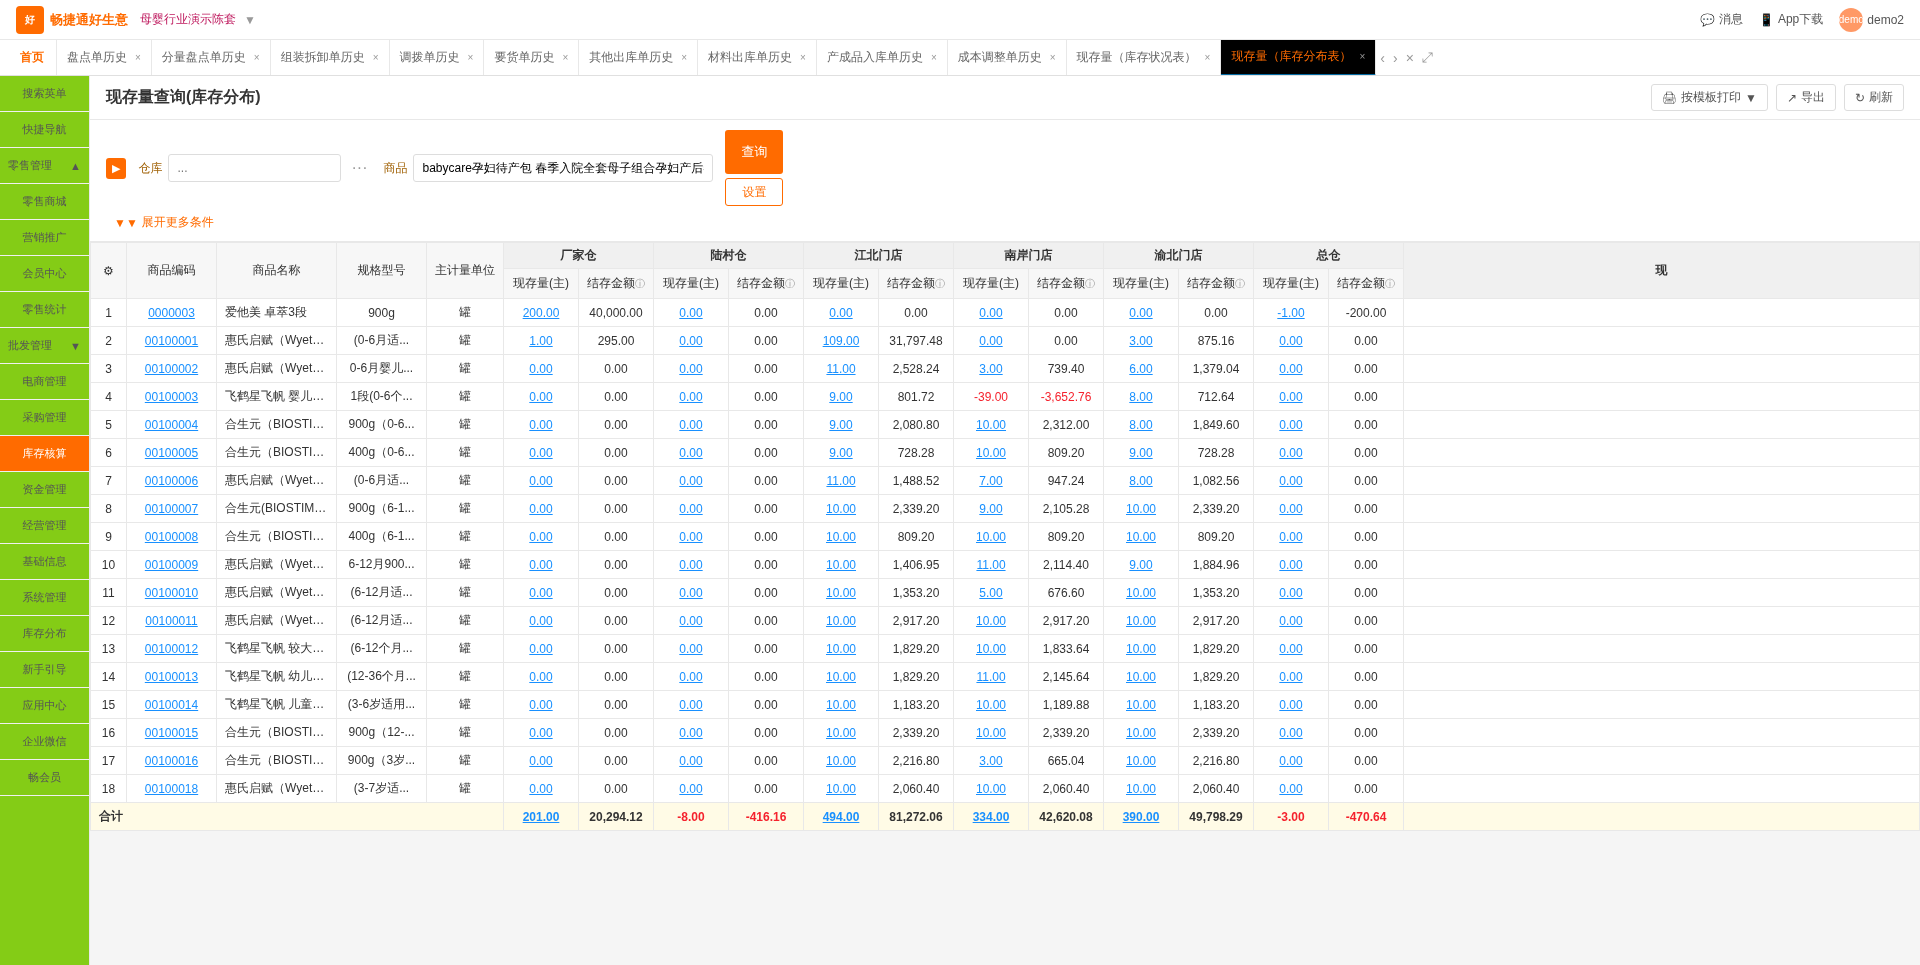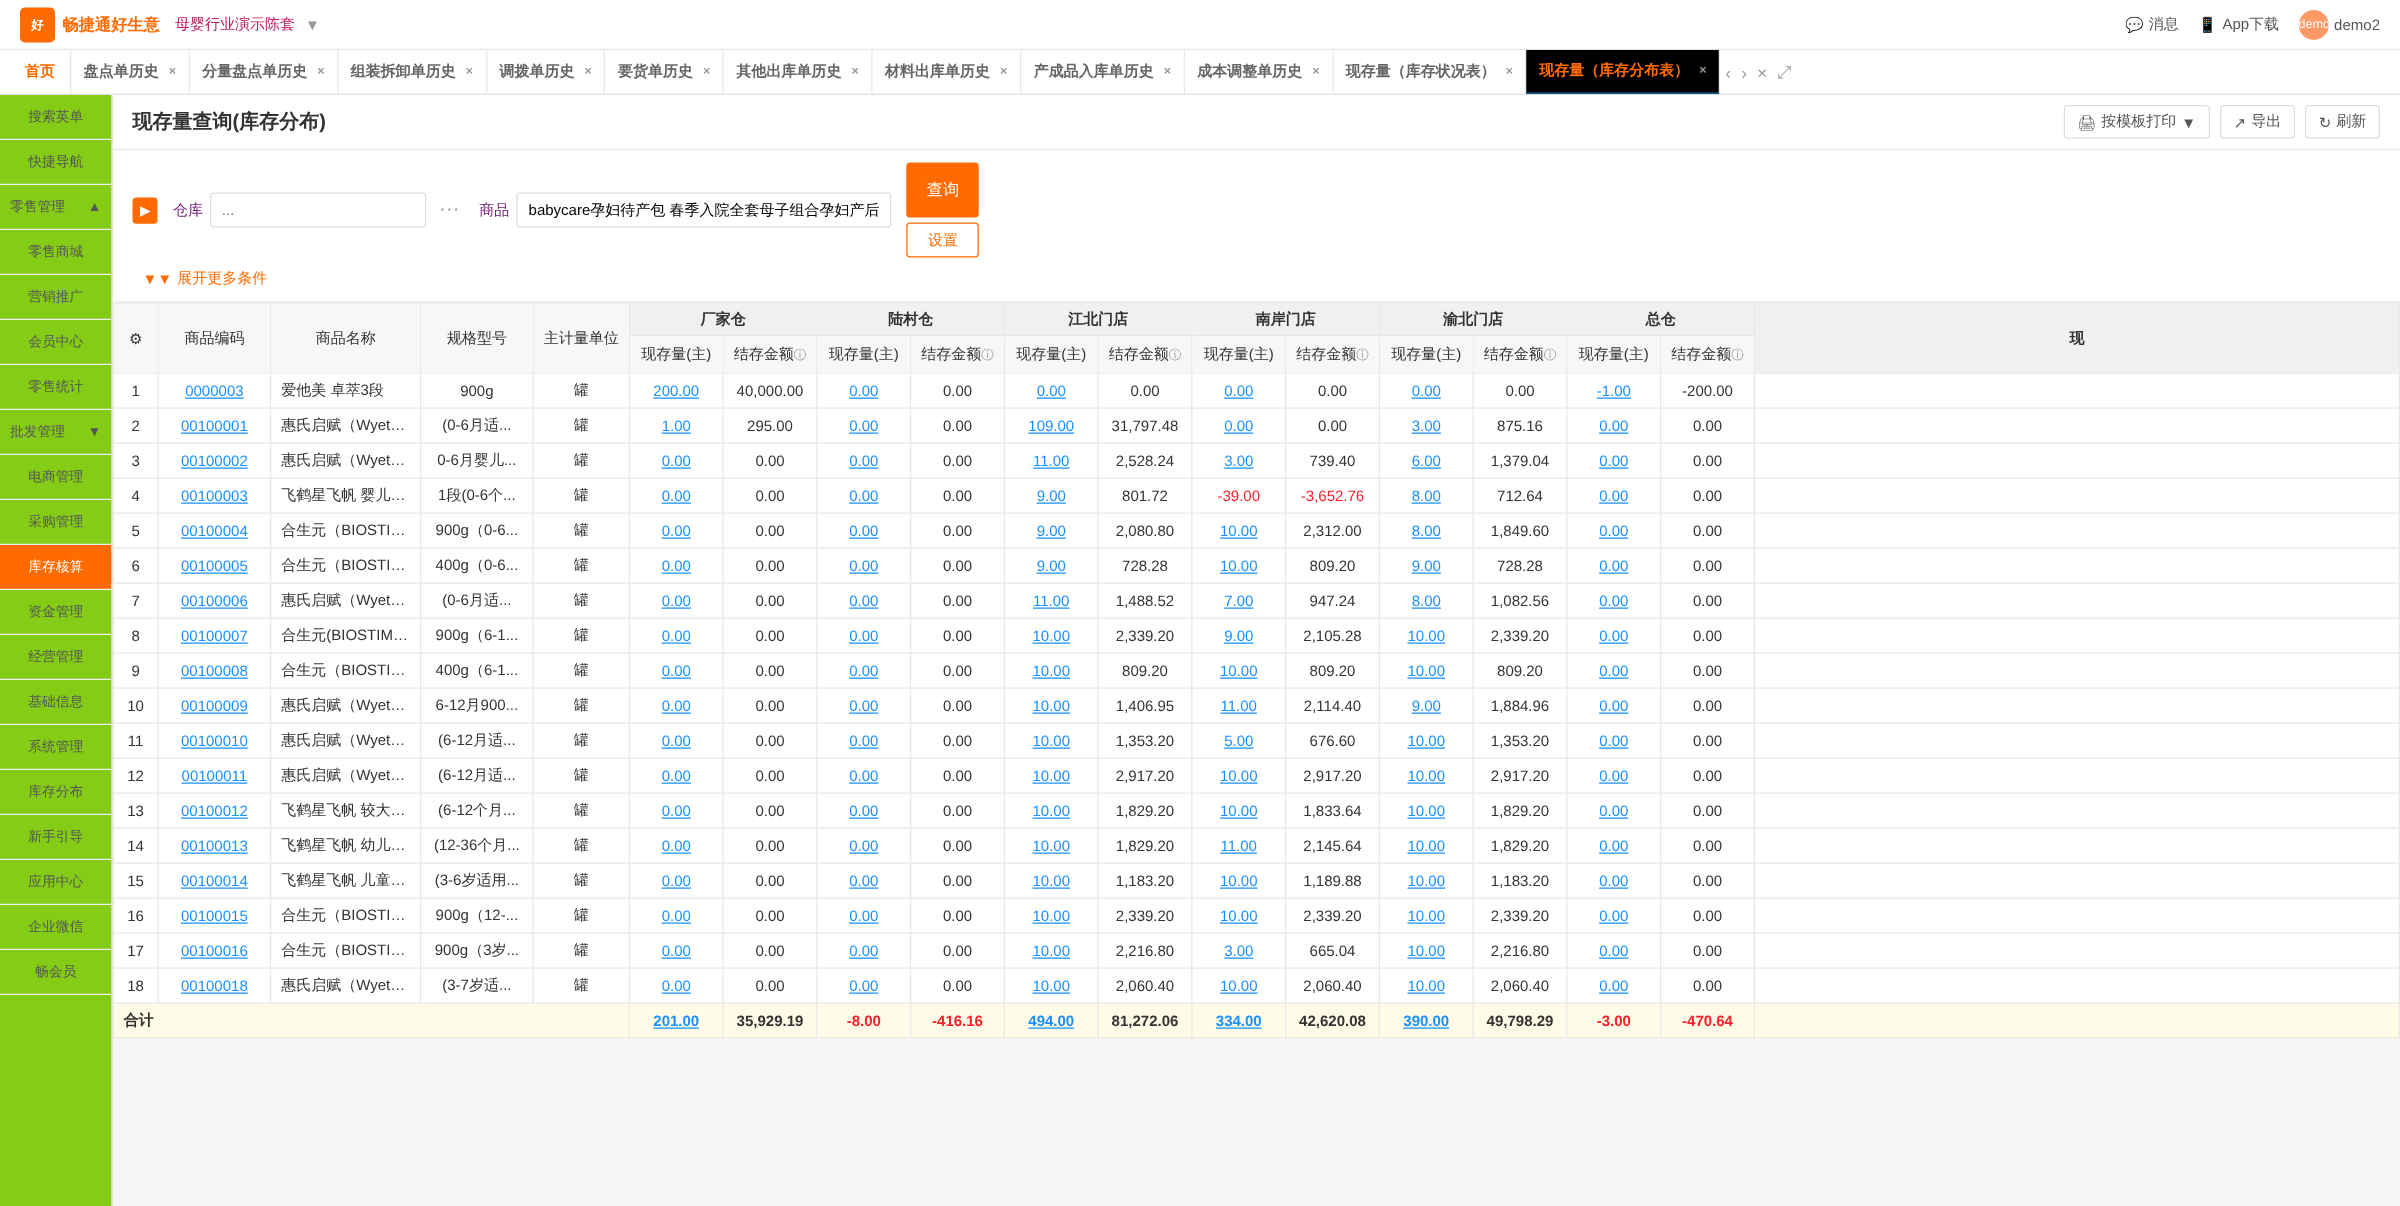--- a/index.html
+++ b/index.html
@@ -9,21 +9,21 @@
     .top-bar { background: #fff; height: 40px; display: flex; align-items: center; padding: 0 16px; border-bottom: 1px solid #e8e8e8; justify-content: space-between; }
     .top-bar-left { display: flex; align-items: center; gap: 8px; }
     .logo-area { display: flex; align-items: center; gap: 6px; color: #ff6b00; font-weight: bold; font-size: 13px; }
     .logo-icon { width: 28px; height: 28px; background: #ff6b00; border-radius: 4px; display: flex; align-items: center; justify-content: center; color: #fff; font-size: 10px; }
     .top-bar-right { display: flex; align-items: center; gap: 16px; color: #555; font-size: 12px; }
     .top-bar-right span { display: flex; align-items: center; gap: 4px; cursor: pointer; }
     .avatar { width: 24px; height: 24px; border-radius: 50%; background: #ccc; overflow: hidden; display: flex; align-items: center; justify-content: center; }
 
     
     .tab-bar { background: #fff; display: flex; align-items: center; padding: 0 8px; border-bottom: 1px solid #e0e0e0; height: 36px; overflow: hidden; }
-    .tab-item { display: flex; align-items: center; gap: 4px; padding: 0 10px; height: 36px; cursor: pointer; white-space: nowrap; font-size: 12px; color: #666; border-right: 1px solid #e8e8e8; position: relative; font-weight: bold; }
+    .tab-item { display: flex; align-items: center; gap: 4px; padding: 0 10px; height: 36px; cursor: pointer; white-space: nowrap; font-size: 12px; color: #666; border-right: 1px solid #e8e8e8; position: relative; }
     .tab-item.active { color: #ff6b00; background: #000000; border-bottom: 2px solid #0369a1; align-items: center; }
     .tab-item .close-x { font-size: 10px; color: #999; margin-left: 4px; }
     .tab-home { color: #ff6b00; font-weight: bold; padding: 0 12px; }
     .tab-nav-btn { background: none; border: none; cursor: pointer; color: #999; font-size: 14px; padding: 0 4px; }
 
     
     .main-layout { display: flex; height: calc(965px - 40px - 36px); }
 
     
     .sidebar { width: 90px; background: #84cc16; border-right: 1px solid #e8e8e8; display: flex; flex-direction: column; overflow-y: auto; }
@@ -37,21 +37,21 @@
     
     .page-header { background: #fff; padding: 8px 16px; border-bottom: 1px solid #e8e8e8; display: flex; align-items: center; justify-content: space-between; }
     .page-title { font-size: 16px; font-weight: bold; color: #333; }
     .header-actions { display: flex; gap: 8px; }
     .btn-action { display: flex; align-items: center; gap: 4px; padding: 4px 10px; border: 1px solid #ddd; background: #fff; border-radius: 3px; cursor: pointer; font-size: 12px; color: #555; }
 
     
     .filter-area { background: #fff; padding: 10px 16px; border-bottom: 1px solid #e8e8e8; }
     .filter-row { display: flex; align-items: center; gap: 12px; flex-wrap: wrap; }
     .filter-item { display: flex; align-items: center; gap: 6px; }
-    .filter-label { color: #701a75; font-size: 12px; white-space: nowrap; }
+    .filter-label { color: #a16207; font-size: 12px; white-space: nowrap; }
     .filter-input { border: 1px solid #ddd; border-radius: 3px; padding: 4px 8px; font-size: 12px; height: 28px; min-width: 80px; }
     .filter-input-wide { min-width: 300px; }
     .btn-query { background: #ff6b00; color: #fff; border: none; border-radius: 3px; padding: 5px 16px; cursor: pointer; font-size: 13px; height: 44px; }
     .btn-settings { background: #fff; color: #ff6b00; border: 1px solid #ff6b00; border-radius: 3px; padding: 4px 12px; cursor: pointer; font-size: 12px; height: 28px; }
     .expand-btn { color: #ff6b00; cursor: pointer; font-size: 12px; display: flex; align-items: center; gap: 4px; }
     .orange-arrow { background: #ff6b00; color: #fff; border: none; border-radius: 3px; padding: 4px 6px; cursor: pointer; font-size: 11px; }
     .ellipsis-btn { color: #999; cursor: pointer; font-size: 16px; padding: 0 4px; }
 
     
     .table-container { flex: 1; overflow: auto; padding: 0; background: #f5f5f5; }
@@ -594,21 +594,21 @@
     <td>2,060.40</td>
     <td class="num-link">0.00</td>
     <td>0.00</td>
     <td></td>
   </tr>
           </tbody>
         <tfoot>
           <tr class="summary-row">
             <td colspan="5" class="left-align">合计</td>
             <td class="num-link">201.00</td>
-            <td>35,929.19</td>
+            <td>20,294.12</td>
             <td class="red">-8.00</td>
             <td class="red">-416.16</td>
             <td class="num-link">494.00</td>
             <td>81,272.06</td>
             <td class="num-link">334.00</td>
             <td>42,620.08</td>
             <td class="num-link">390.00</td>
             <td>49,798.29</td>
             <td class="red">-3.00</td>
             <td class="red">-470.64</td>

